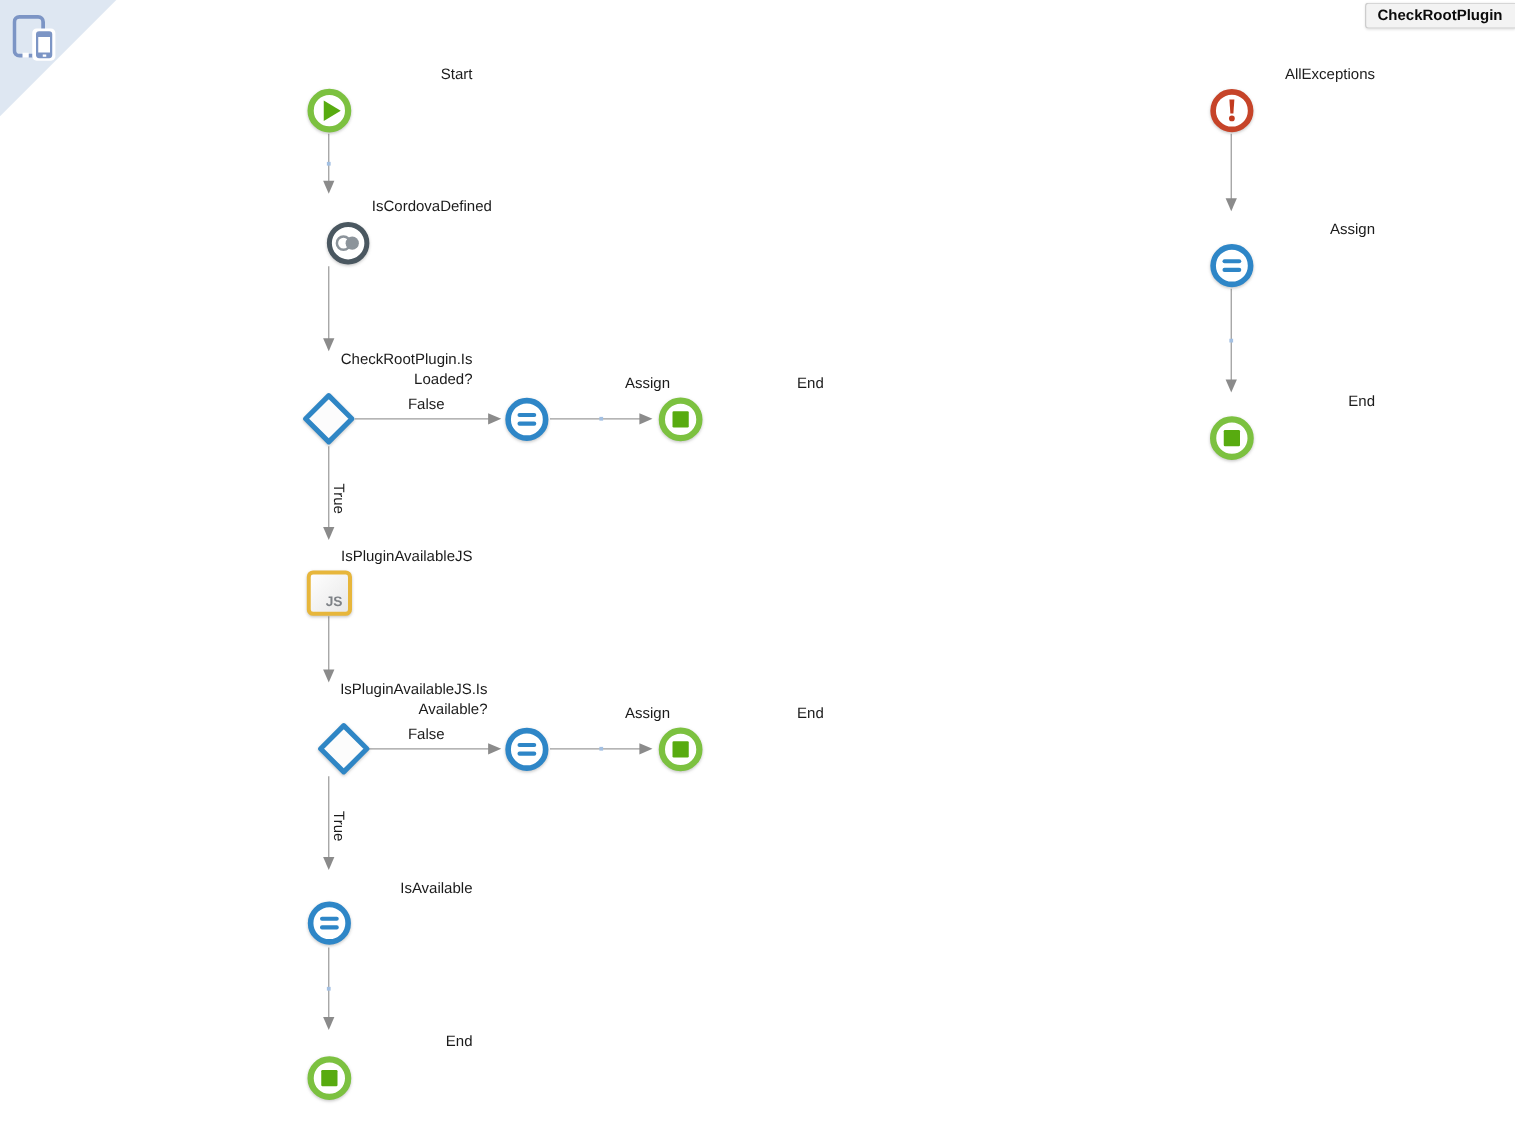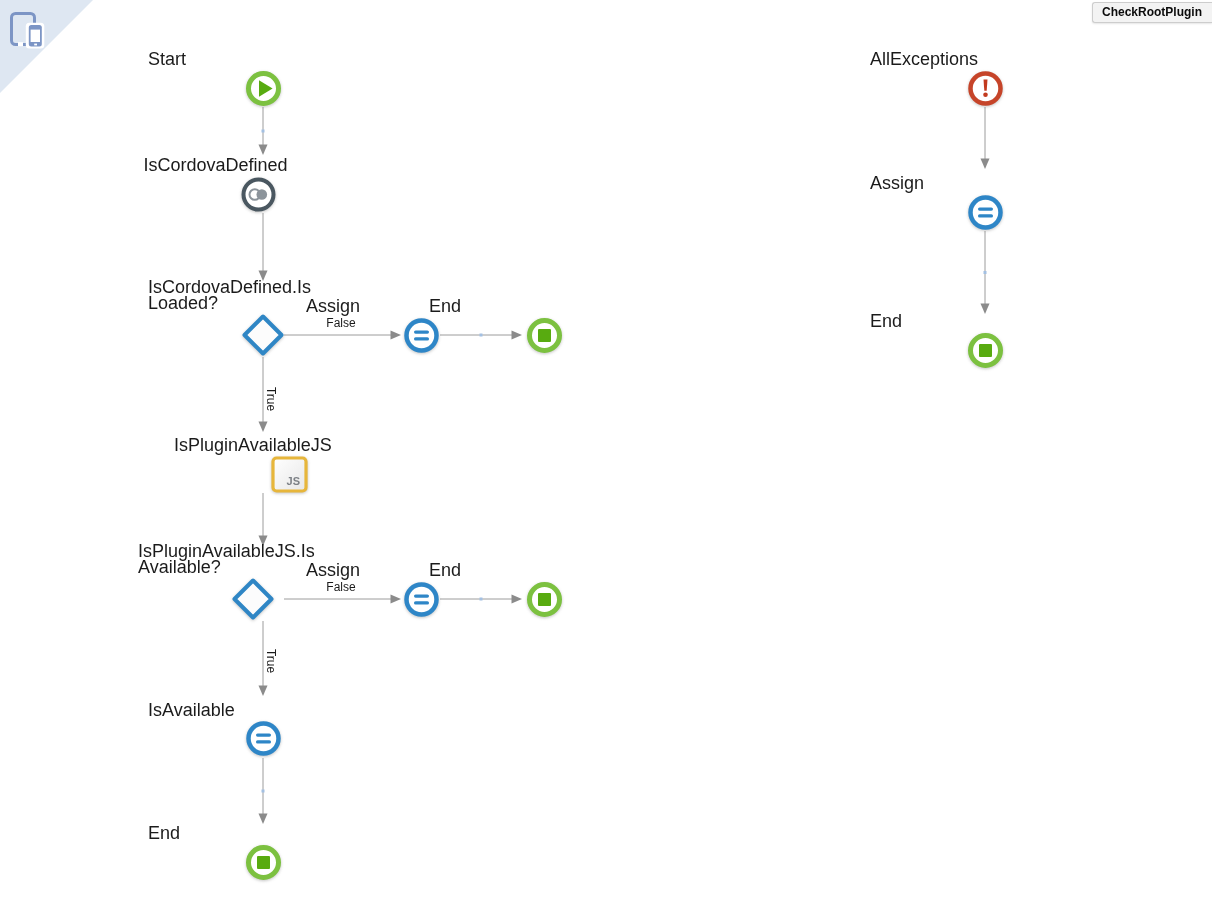--- a/index.html
+++ b/index.html
@@ -18,22 +18,22 @@
     box-shadow:0 1px 2px rgba(0,0,0,.10);text-align:right;}
 
   
   #edges{position:absolute;left:0;top:0;pointer-events:none;}
   #edges g{pointer-events:auto;}
 
   
   .node{position:absolute;}
   .node svg{display:block;filter:drop-shadow(0 1.4px 1.4px rgba(70,70,70,.32));}
   .node-label{position:absolute;bottom:calc(100% + 2px);left:50%;
-    transform:translateX(-50%);width:230px;text-align:left;
-    font-size:18px;line-height:15.5px;color:#1b1b1b;white-space:pre-line;}
+    transform:translateX(-50%);width:230px;text-align:right;
+    font-size:12px;line-height:15.5px;color:#1b1b1b;white-space:pre-line;}
 
   
   .edge-label{position:absolute;font-size:12px;color:#1b1b1b;white-space:nowrap;
     transform:translate(-50%,-50%);}
   .edge-label.rot{transform:translate(-50%,-50%) rotate(90deg);}
 </style>
 </head>
 <body>
 
 <div id="canvas">
@@ -107,64 +107,64 @@
     </svg>
 
   <div id="nodes">
       <div class="node node-start" style="left: 244.5px; top: 69.5px; width: 37px; height: 37px;">
         <div class="node-label">Start</div>
         <svg width="37" height="37" viewBox="0 0 37 37">
           <circle cx="18.5" cy="18.5" r="15" fill="#ffffff" stroke="#7cc140" stroke-width="5"></circle>
           <path d="M14 10.3 L27.6 18.5 L14 26.7 Z" fill="#58ab10"></path>
         </svg>
       </div>
-      <div class="node node-view" style="left: 240px; top: 175.5px; width: 37px; height: 37px;">
+      <div class="node node-view" style="left: 260px; top: 175.5px; width: 37px; height: 37px;">
         <div class="node-label">IsCordovaDefined</div>
         <svg width="37" height="37" viewBox="0 0 37 37">
           <circle cx="18.5" cy="18.5" r="15" fill="#ffffff" stroke="#4a5760" stroke-width="4"></circle>
           <circle cx="21.8" cy="18.5" r="5.3" fill="#8c949b"></circle>
           <circle cx="14.8" cy="18.5" r="5.3" fill="none" stroke="#8c949b" stroke-width="2"></circle>
         </svg>
       </div>
       <div class="node node-decision" style="left: 241px; top: 313px; width: 44px; height: 44px;">
-        <div class="node-label">IsCordovaDefined.Is
+        <div class="node-label">CheckRootPlugin.Is
 Loaded?</div>
         <svg width="44" height="44" viewBox="0 0 44 44">
           <polygon points="22,3.5 40.5,22 22,40.5 3.5,22" fill="#fcfcfc" stroke="#2f86c5" stroke-width="4" stroke-linejoin="round"></polygon>
         </svg>
       </div>
       <div class="node node-assign" style="left: 402.5px; top: 316.5px; width: 37px; height: 37px;">
         <div class="node-label">Assign</div>
         <svg width="37" height="37" viewBox="0 0 37 37">
           <circle cx="18.5" cy="18.5" r="15" fill="#ffffff" stroke="#2e86c7" stroke-width="4.5"></circle>
           <rect x="11" y="13.4" width="15" height="3.3" rx="1.6" fill="#2e86c7"></rect>
           <rect x="11" y="20.2" width="15" height="3.3" rx="1.6" fill="#2e86c7"></rect>
         </svg>
       </div>
       <div class="node node-end" style="left: 525.5px; top: 316.5px; width: 37px; height: 37px;">
         <div class="node-label">End</div>
         <svg width="37" height="37" viewBox="0 0 37 37">
           <circle cx="18.5" cy="18.5" r="15" fill="#ffffff" stroke="#7cc140" stroke-width="5"></circle>
           <rect x="12" y="12" width="13" height="13" rx="1" fill="#58ab10"></rect>
         </svg>
       </div>
-      <div class="node node-js" style="left: 244.5px; top: 455.5px; width: 37px; height: 37px; margin-left: 26px;">
+      <div class="node node-js" style="left: 244.5px; top: 455.5px; width: 37px; height: 37px;">
         <div class="node-label">IsPluginAvailableJS</div>
         <svg width="37" height="37" viewBox="0 0 37 37">
           <defs>
             <linearGradient id="jsbg" x1="0" y1="0" x2="1" y2="1">
               <stop offset="0%" stop-color="#ffffff"></stop>
               <stop offset="100%" stop-color="#e7e7e7"></stop>
             </linearGradient>
           </defs>
           <rect x="2" y="2" width="33" height="33" rx="3.5" fill="url(#jsbg)" stroke="#e7b63b" stroke-width="3.2"></rect>
           <text x="29" y="29" text-anchor="end" font-size="11" font-weight="bold" fill="#7d8186" font-family="&quot;Liberation Sans&quot;, sans-serif">JS</text>
         </svg>
       </div>
-      <div class="node node-decision" style="left: 231px; top: 577px; width: 44px; height: 44px;">
+      <div class="node node-decision" style="left: 253px; top: 577px; width: 44px; height: 44px;">
         <div class="node-label">IsPluginAvailableJS.Is
 Available?</div>
         <svg width="44" height="44" viewBox="0 0 44 44">
           <polygon points="22,3.5 40.5,22 22,40.5 3.5,22" fill="#fcfcfc" stroke="#2f86c5" stroke-width="4" stroke-linejoin="round"></polygon>
         </svg>
       </div>
       <div class="node node-assign" style="left: 402.5px; top: 580.5px; width: 37px; height: 37px;">
         <div class="node-label">Assign</div>
         <svg width="37" height="37" viewBox="0 0 37 37">
           <circle cx="18.5" cy="18.5" r="15" fill="#ffffff" stroke="#2e86c7" stroke-width="4.5"></circle>

